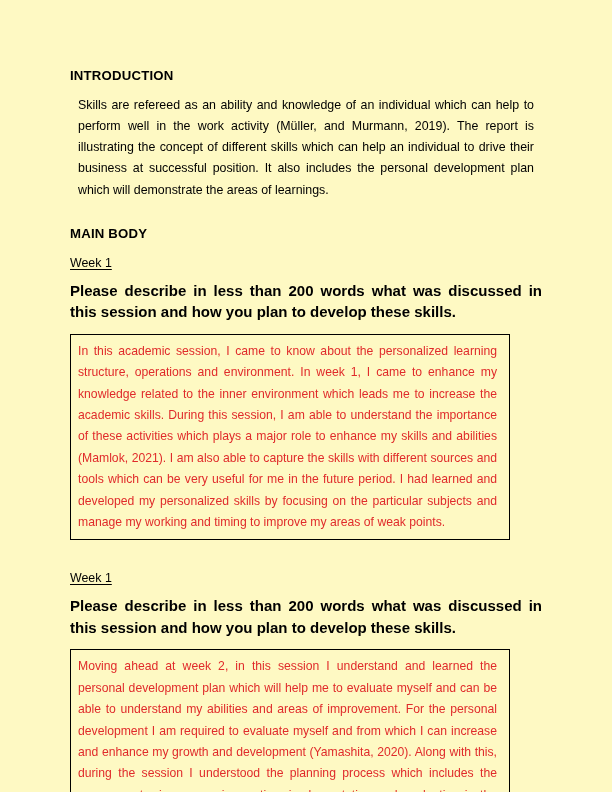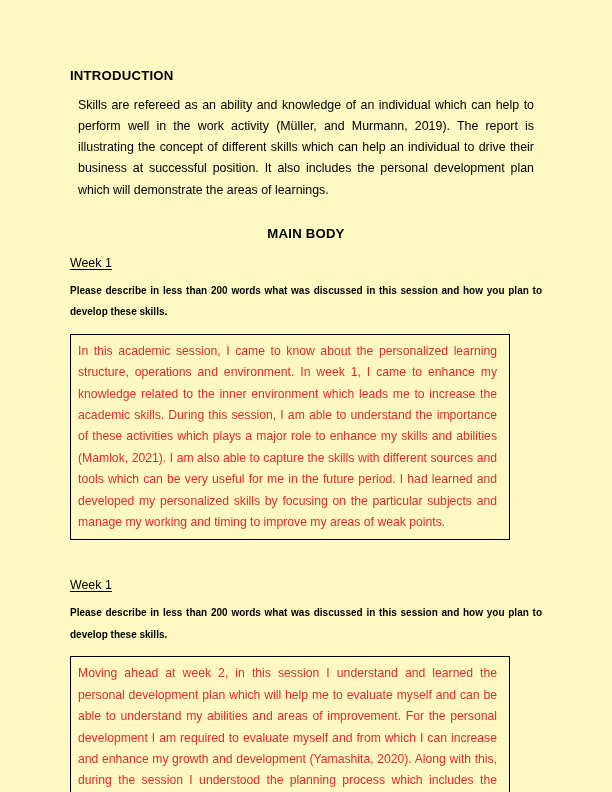--- a/index.html
+++ b/index.html
@@ -24,41 +24,40 @@
   }
   h1.section-heading {
     font-size: 13.2px;
     font-weight: bold;
     margin: 0 0 11px 0;
     letter-spacing: 0.2px;
     line-height: 1.2;
   }
   h1.section-heading.main-body {
     margin-top: 25px;
-    text-align: center;
   }
   p.body-text {
     font-size: 12.4px;
     line-height: 21.2px;
     text-align: justify;
     text-justify: inter-word;
     margin: 8px;
     hyphens: none;
   }
   .week-label {
     font-size: 12.4px;
     line-height: 20px;
-    margin: 11px 0 7px 0;
+    margin: 4px 0 7px 0;
   }
   .week-label span {
     text-decoration: underline;
     text-underline-offset: 2px;
   }
   p.prompt {
-    font-size: 10px;
+    font-size: 15px;
     font-weight: bold;
     line-height: 21.5px;
     text-align: justify;
     text-justify: inter-word;
     margin: 0 0 11px 0;
     width: 472px;
   }
   .answer-box {
     border: 1.1px solid #000000;
     width: 440px;

